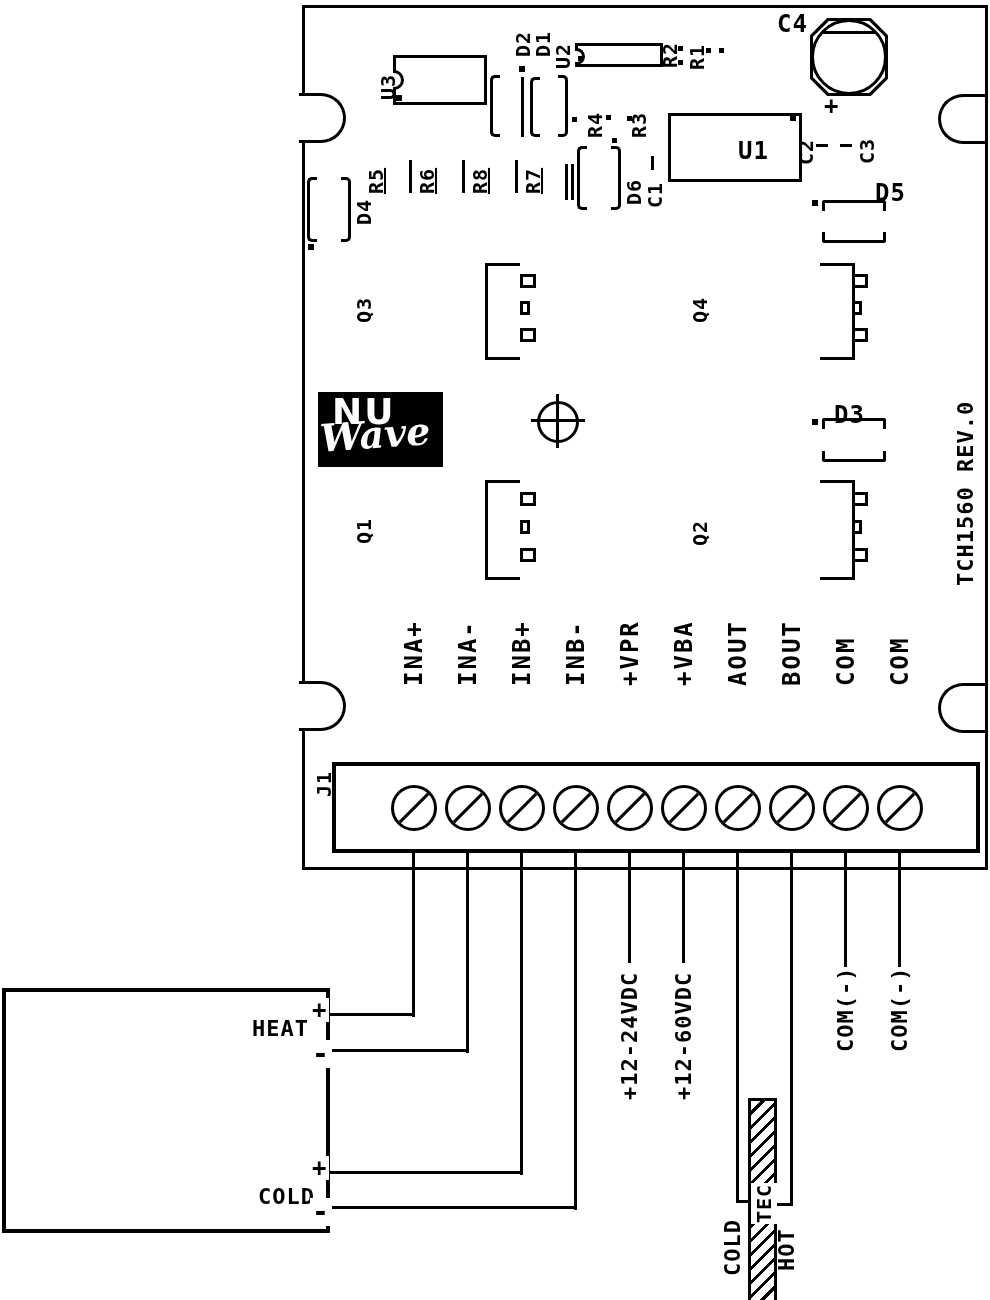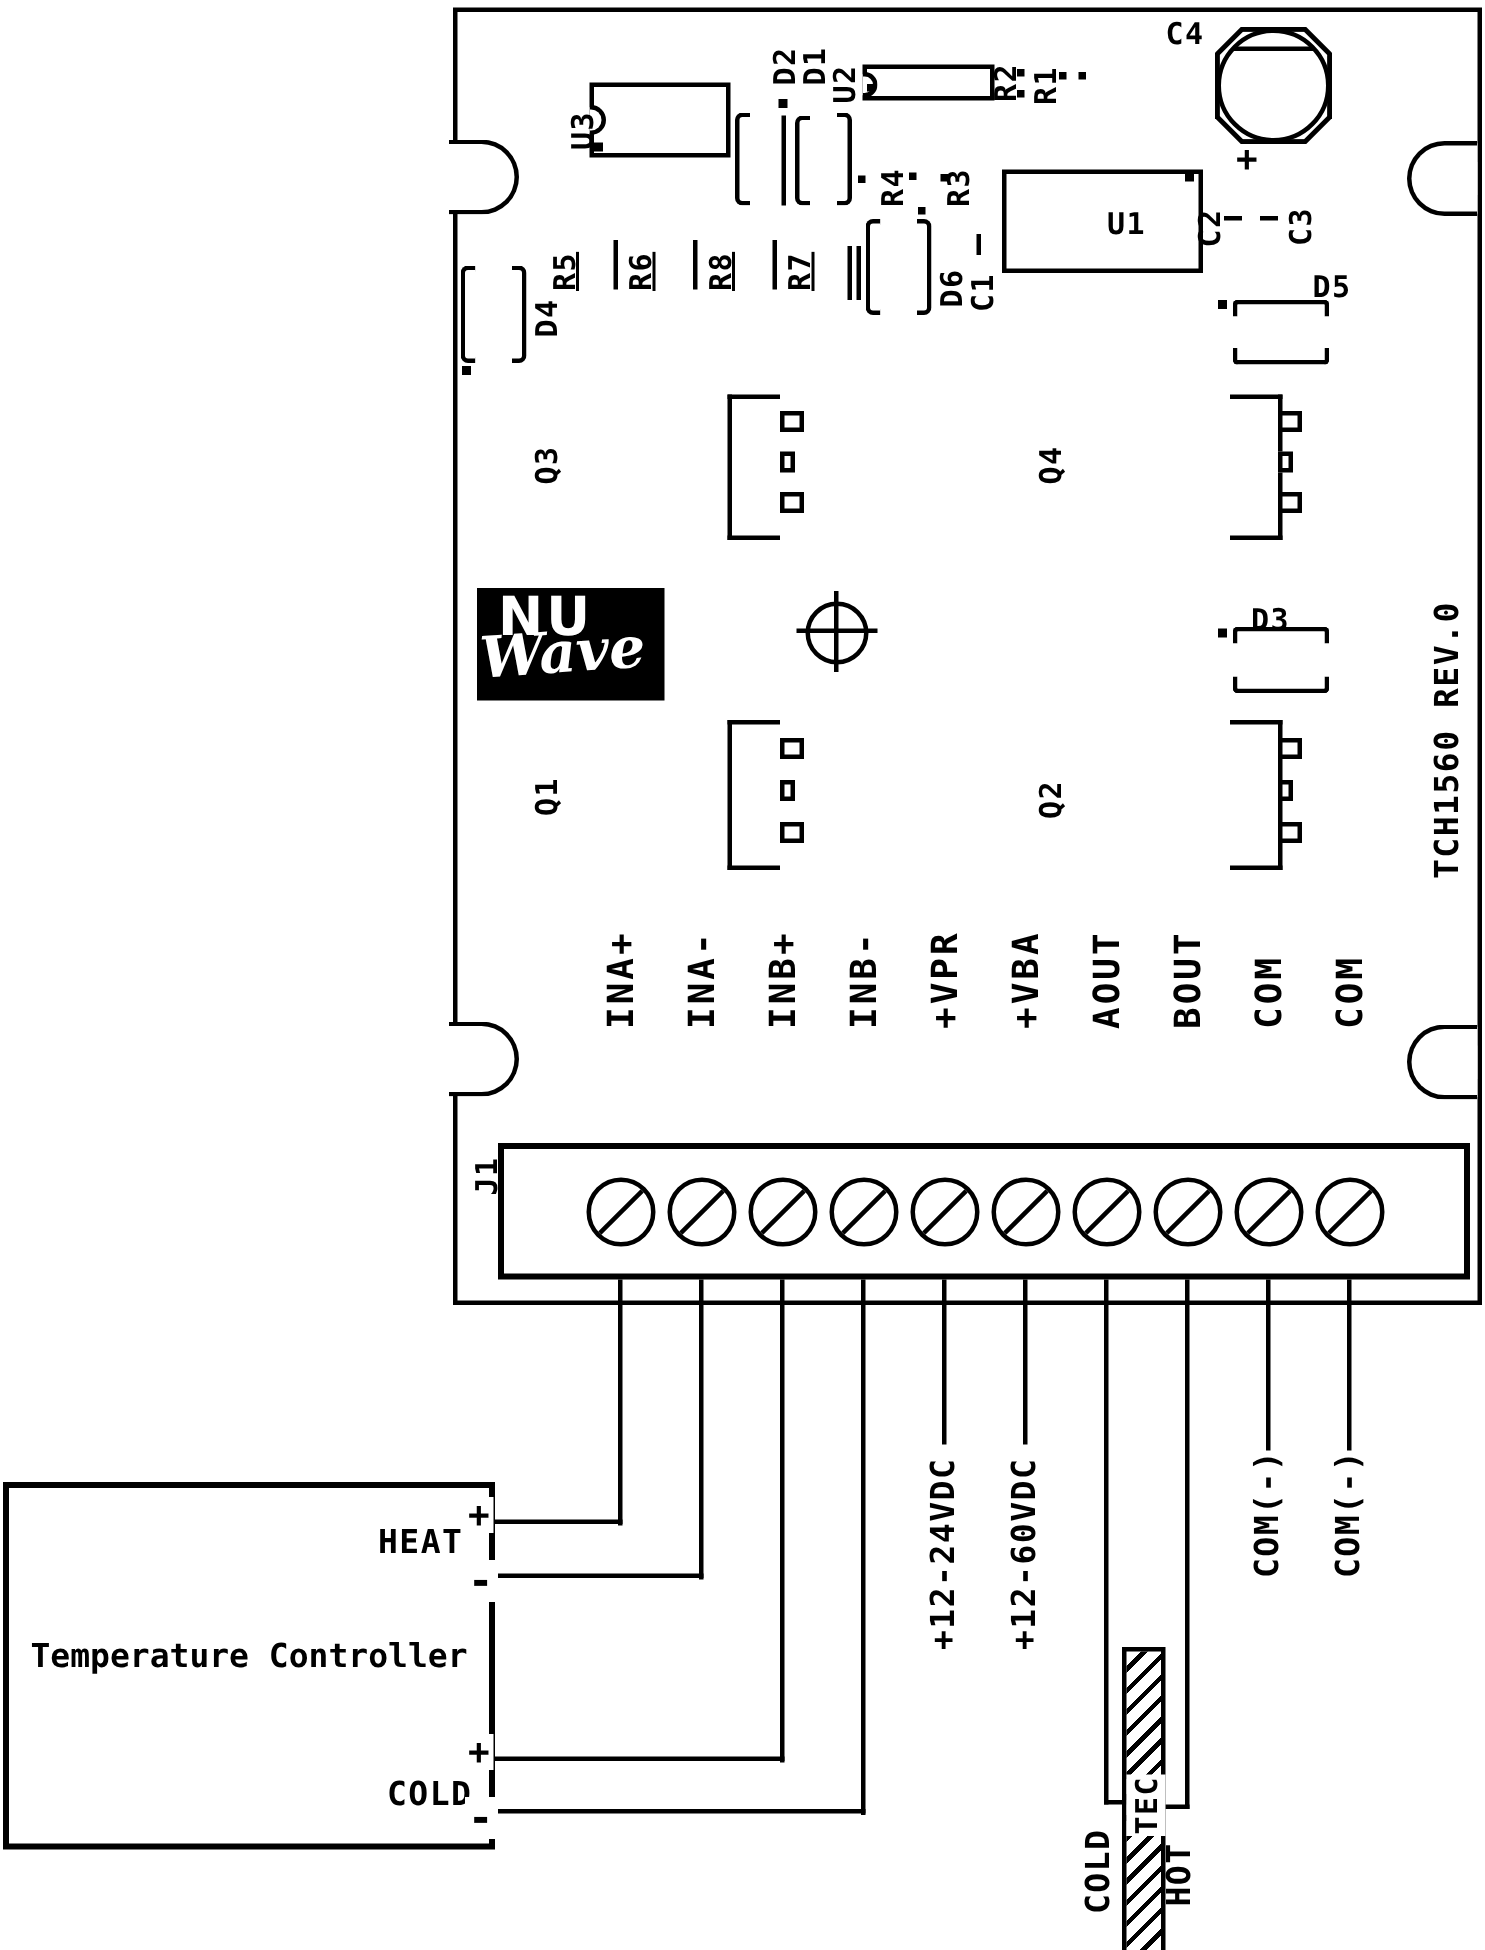--- a/index.html
+++ b/index.html
@@ -3,21 +3,21 @@
 <meta charset="utf-8">
 <style>
   html,body{margin:0;padding:0;background:#fff}
   #canvas{position:relative;width:990px;height:1300px;background:#fff;
           font-family:"DejaVu Sans Mono",monospace;color:#000;overflow:hidden}
   .ln{position:absolute;background:#000}
   .dot{position:absolute;background:#000;width:6px;height:6px}
   .box{position:absolute;border:3px solid #000;background:transparent}
   .v{position:absolute;transform-origin:0 0;transform:rotate(-90deg);
      font-weight:bold;font-size:20px;line-height:1;letter-spacing:1px;white-space:nowrap}
-  .h{position:absolute;font-weight:bold;font-size:20px;line-height:1;letter-spacing:1px;white-space:nowrap}
+  .h{position:absolute;font-weight:bold;font-size:24px;line-height:1;letter-spacing:1px;white-space:nowrap}
   .u{text-decoration:underline}
   .brL{position:absolute;border:3px solid #000;border-right:none;border-radius:5px 0 0 5px;width:7px}
   .brR{position:absolute;border:3px solid #000;border-left:none;border-radius:0 5px 5px 0;width:7px}
   .brT{position:absolute;border:3px solid #000;border-bottom:none;border-radius:3px 3px 0 0;height:8px}
   .brB{position:absolute;border:3px solid #000;border-top:none;border-radius:0 0 3px 3px;height:8px}
   .notch{position:absolute;background:#fff;border:3px solid #000;width:44px;height:44px}
   .nL{border-left:none;border-radius:0 26px 26px 0}
   .nR{border-right:none;border-radius:26px 0 0 26px}
   .icn{position:absolute;background:#fff;border:3px solid #000;border-left:none;border-radius:0 10px 10px 0}
   .screw{position:absolute;width:40px;height:40px;border:3px solid #000;border-radius:50%}
@@ -221,21 +221,20 @@
   <div class="ln" style="left:628px;top:853px;width:3px;height:110px"></div>
   <div class="ln" style="left:682px;top:853px;width:3px;height:110px"></div>
   <div class="ln" style="left:736px;top:853px;width:3px;height:350px"></div>
   <div class="ln" style="left:736px;top:1200px;width:15px;height:3px"></div>
   <div class="ln" style="left:790px;top:853px;width:3px;height:353px"></div>
   <div class="ln" style="left:775px;top:1203px;width:18px;height:3px"></div>
   <div class="ln" style="left:844px;top:853px;width:3px;height:114px"></div>
   <div class="ln" style="left:898px;top:853px;width:3px;height:114px"></div>
 
   <div style="position:absolute;left:2px;top:988px;width:320px;height:237px;border:4px solid #000"></div>
-  <div class="h" style="left:10px;top:1094px;width:312px;text-align:center;font-size:22px;letter-spacing:0">Temperature Controller</div>
   <div class="h" style="left:252px;top:1018px;font-size:22px">HEAT</div>
   <div class="h" style="left:258px;top:1186px;font-size:22px">COLD</div>
   <div class="h" style="left:310px;top:998px;font-size:24px;background:#fff;padding:0 2px">+</div>
   <div class="h" style="left:310px;top:1040px;font-size:28px;background:#fff;padding:0 2px">-</div>
   <div class="h" style="left:310px;top:1156px;font-size:24px;background:#fff;padding:0 2px">+</div>
   <div class="h" style="left:310px;top:1198px;font-size:28px;background:#fff;padding:0 2px">-</div>
 
   <div class="v" style="left:619px;top:1100px;font-size:22px">+12-24VDC</div>
   <div class="v" style="left:673px;top:1100px;font-size:22px">+12-60VDC</div>
   <div class="v" style="left:835px;top:1052px;font-size:22px">COM(-)</div>

